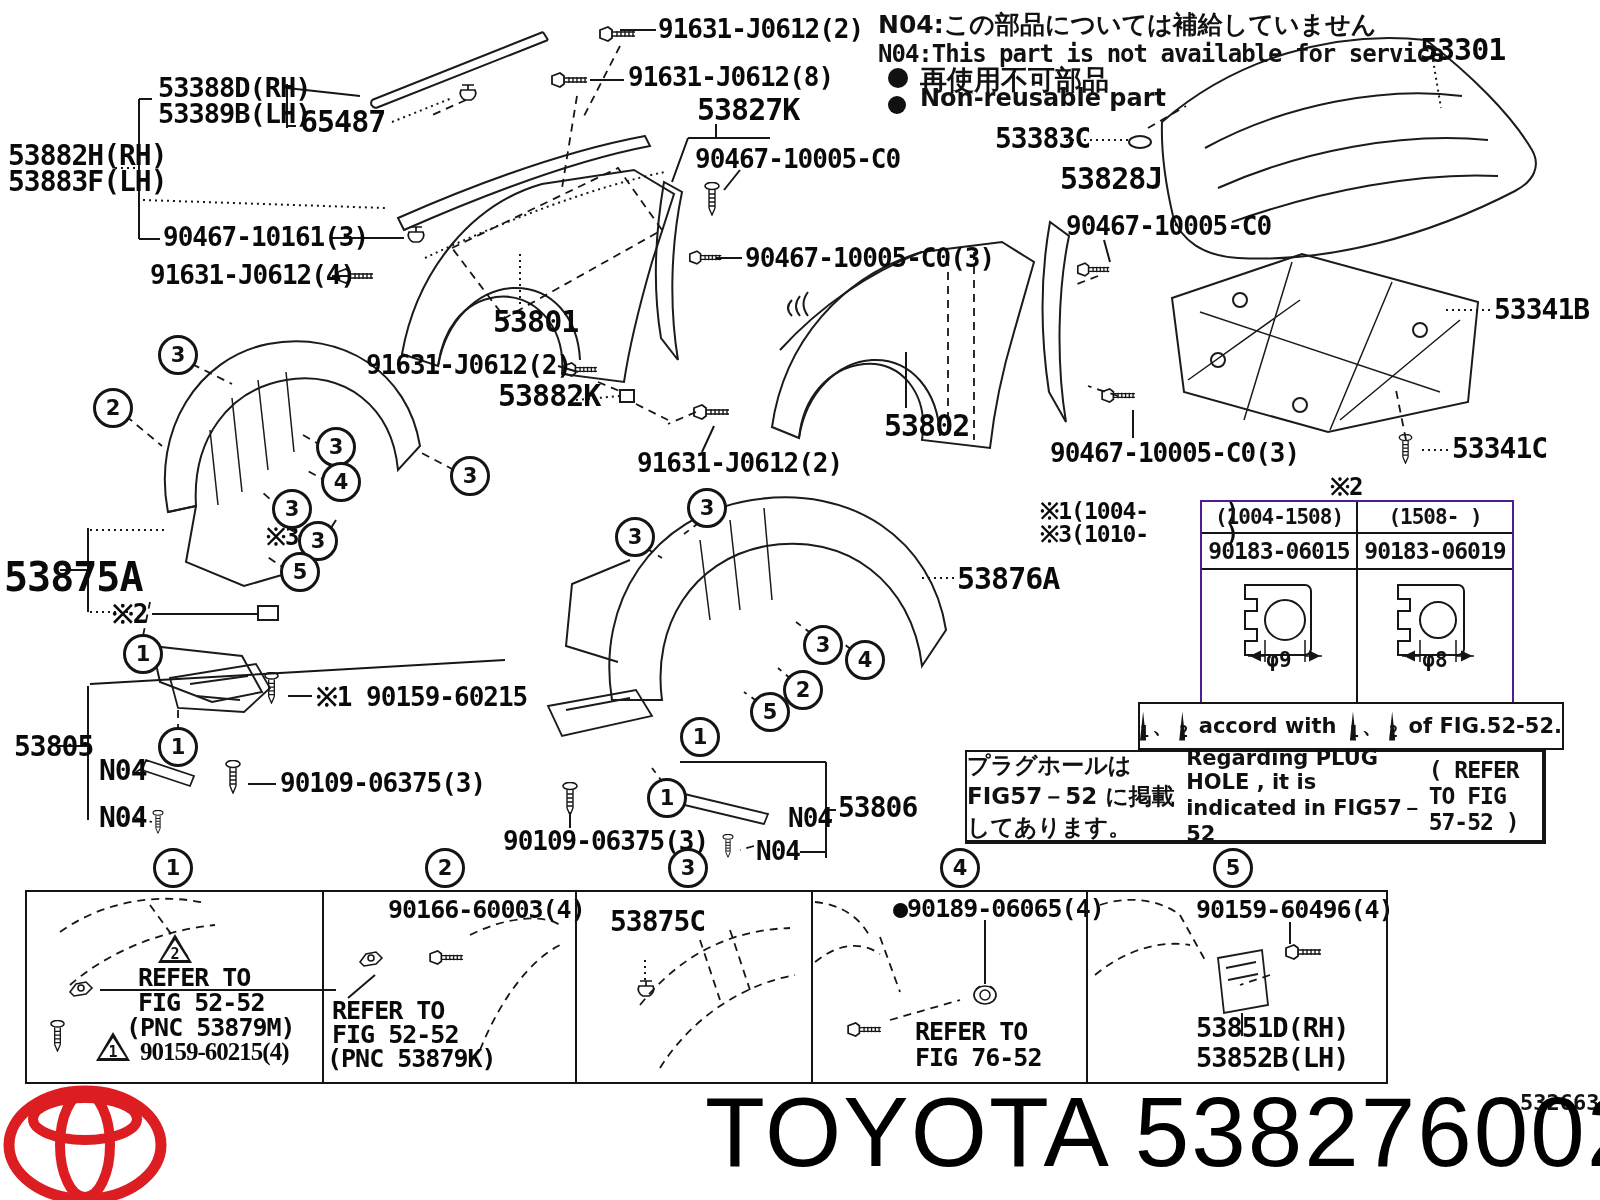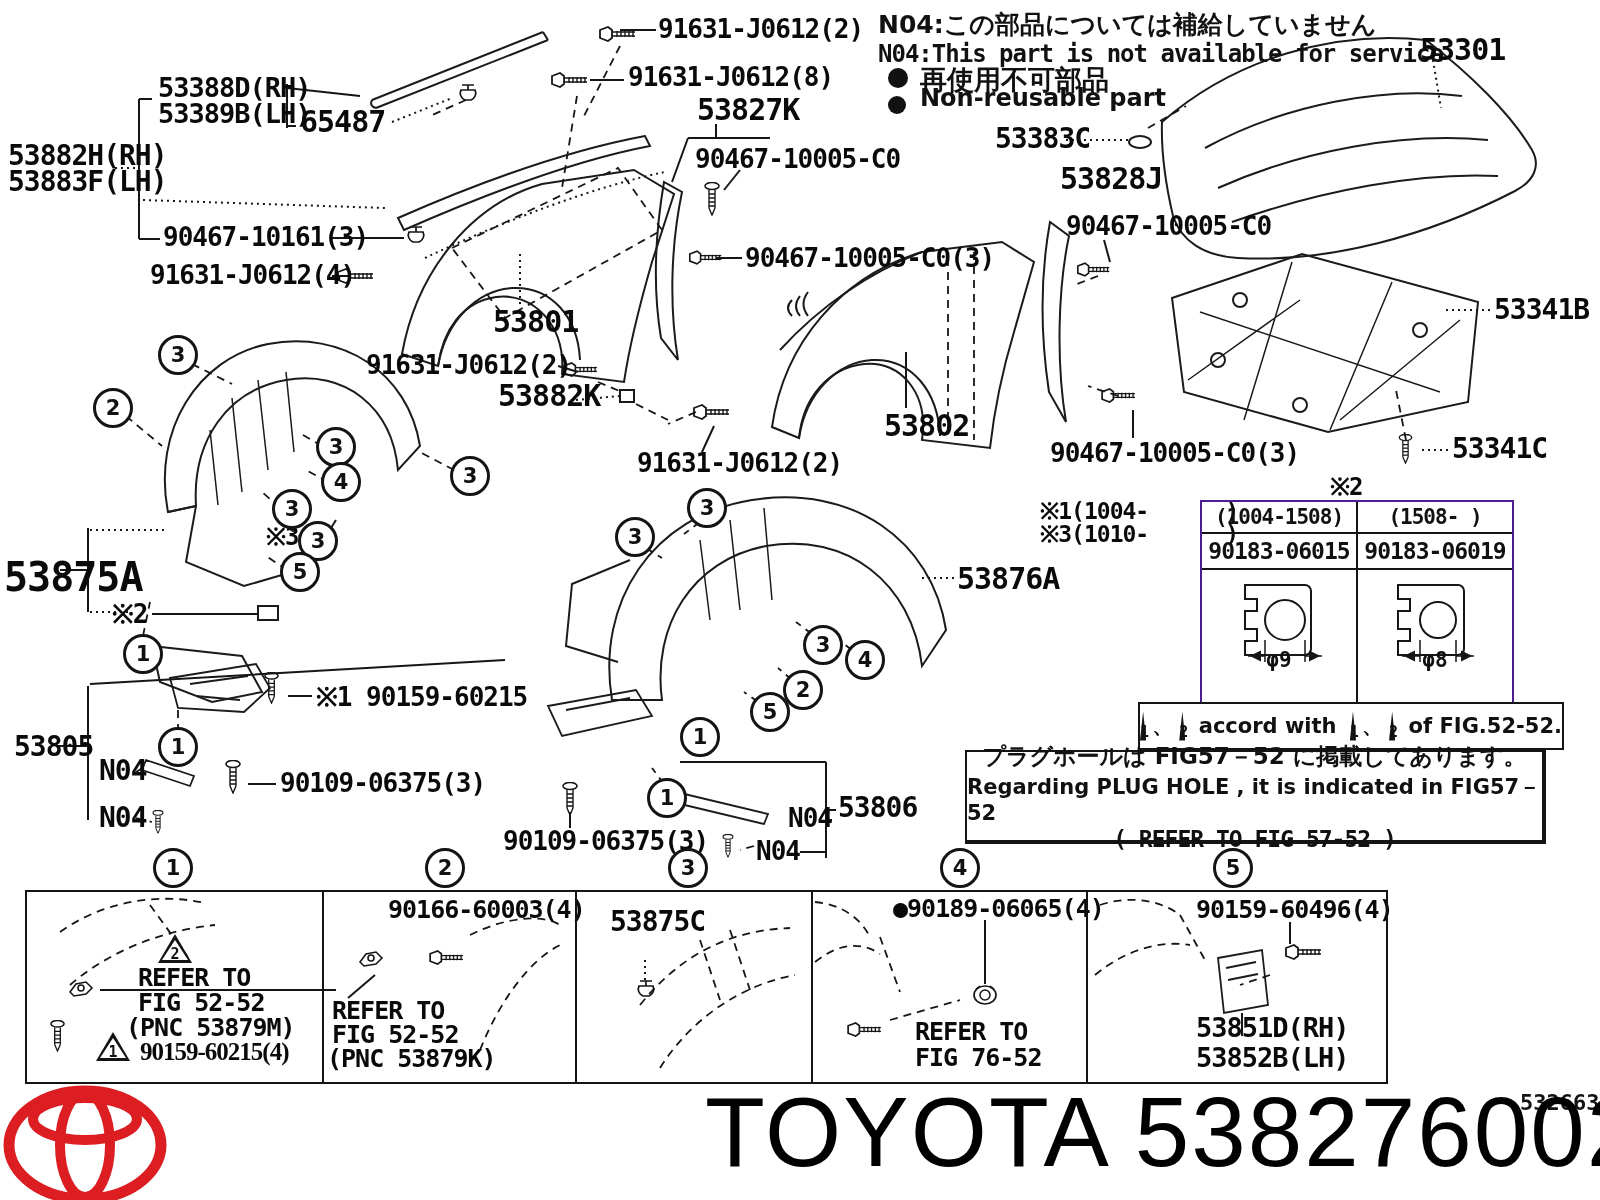--- a/index.html
+++ b/index.html
@@ -36,21 +36,21 @@
   .ref-diagram{flex:1;position:relative;}
   .ref-dia-label{position:absolute;left:50%;bottom:26px;transform:translateX(-50%);
              font-family:"DejaVu Sans Mono",monospace;font-weight:bold;font-size:21px;}
   
   .accord-box{position:absolute;left:1138px;top:702px;width:422px;height:44px;border:2px solid #141414;
              display:flex;align-items:center;justify-content:center;gap:6px;
              font-family:"DejaVu Sans",sans-serif;font-size:21px;font-weight:bold;white-space:pre;}
   
   .plug-box{position:absolute;left:965px;top:750px;width:575px;height:88px;border:2px solid #141414;
              border-right-width:4px;border-bottom-width:4px;background:#fff;
-             display:flex;flex-direction:column;align-items:center;justify-content:center;gap:1px;}
+             display:flex;flex-direction:row;align-items:center;justify-content:center;gap:1px;}
   .plug-jp{font-size:23px;font-weight:bold;}
   .plug-en{font-size:21px;font-weight:bold;}
   .plug-ref{font-family:"DejaVu Sans Mono",monospace;font-size:23px;font-weight:bold;letter-spacing:-1px;}
   
   .panel-row{position:absolute;left:25px;top:890px;width:1359px;height:190px;border:2.5px solid #141414;
              display:flex;}
   .panel{position:relative;border-right:2.5px solid #141414;}
   .panel:last-child{border-right:none;}
   
   .doc-code{position:absolute;left:1520px;top:1090px;font-family:"DejaVu Sans Mono",monospace;

